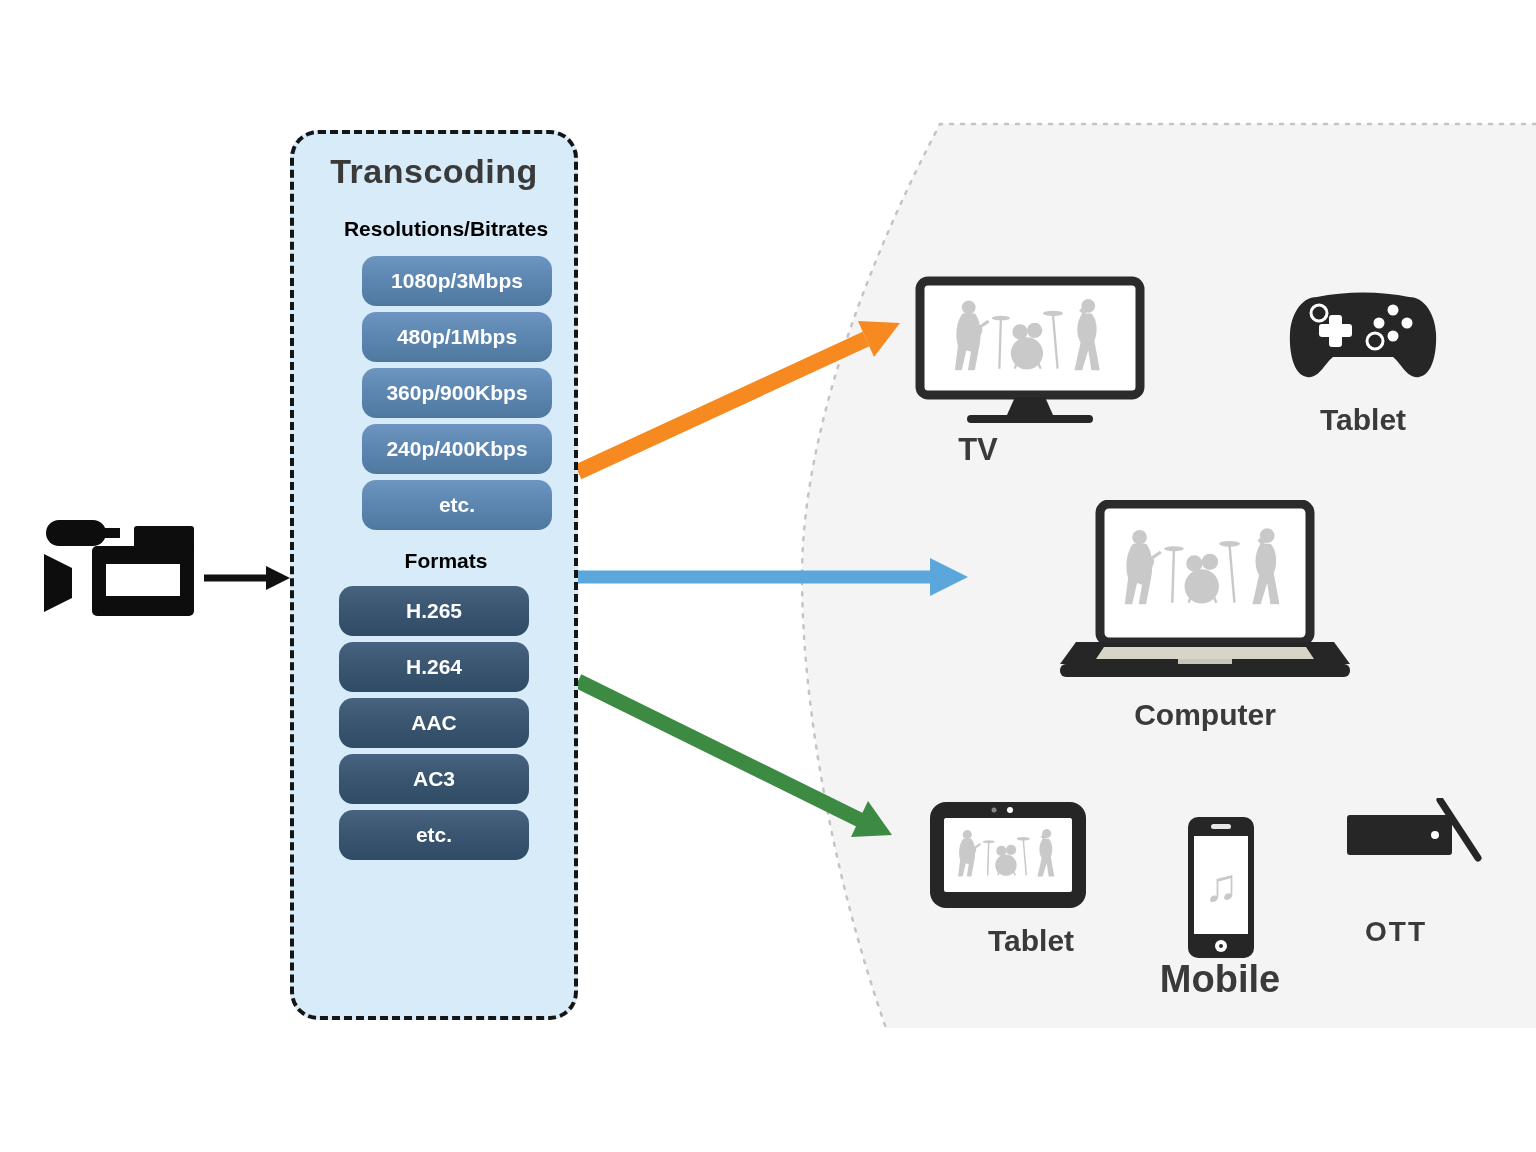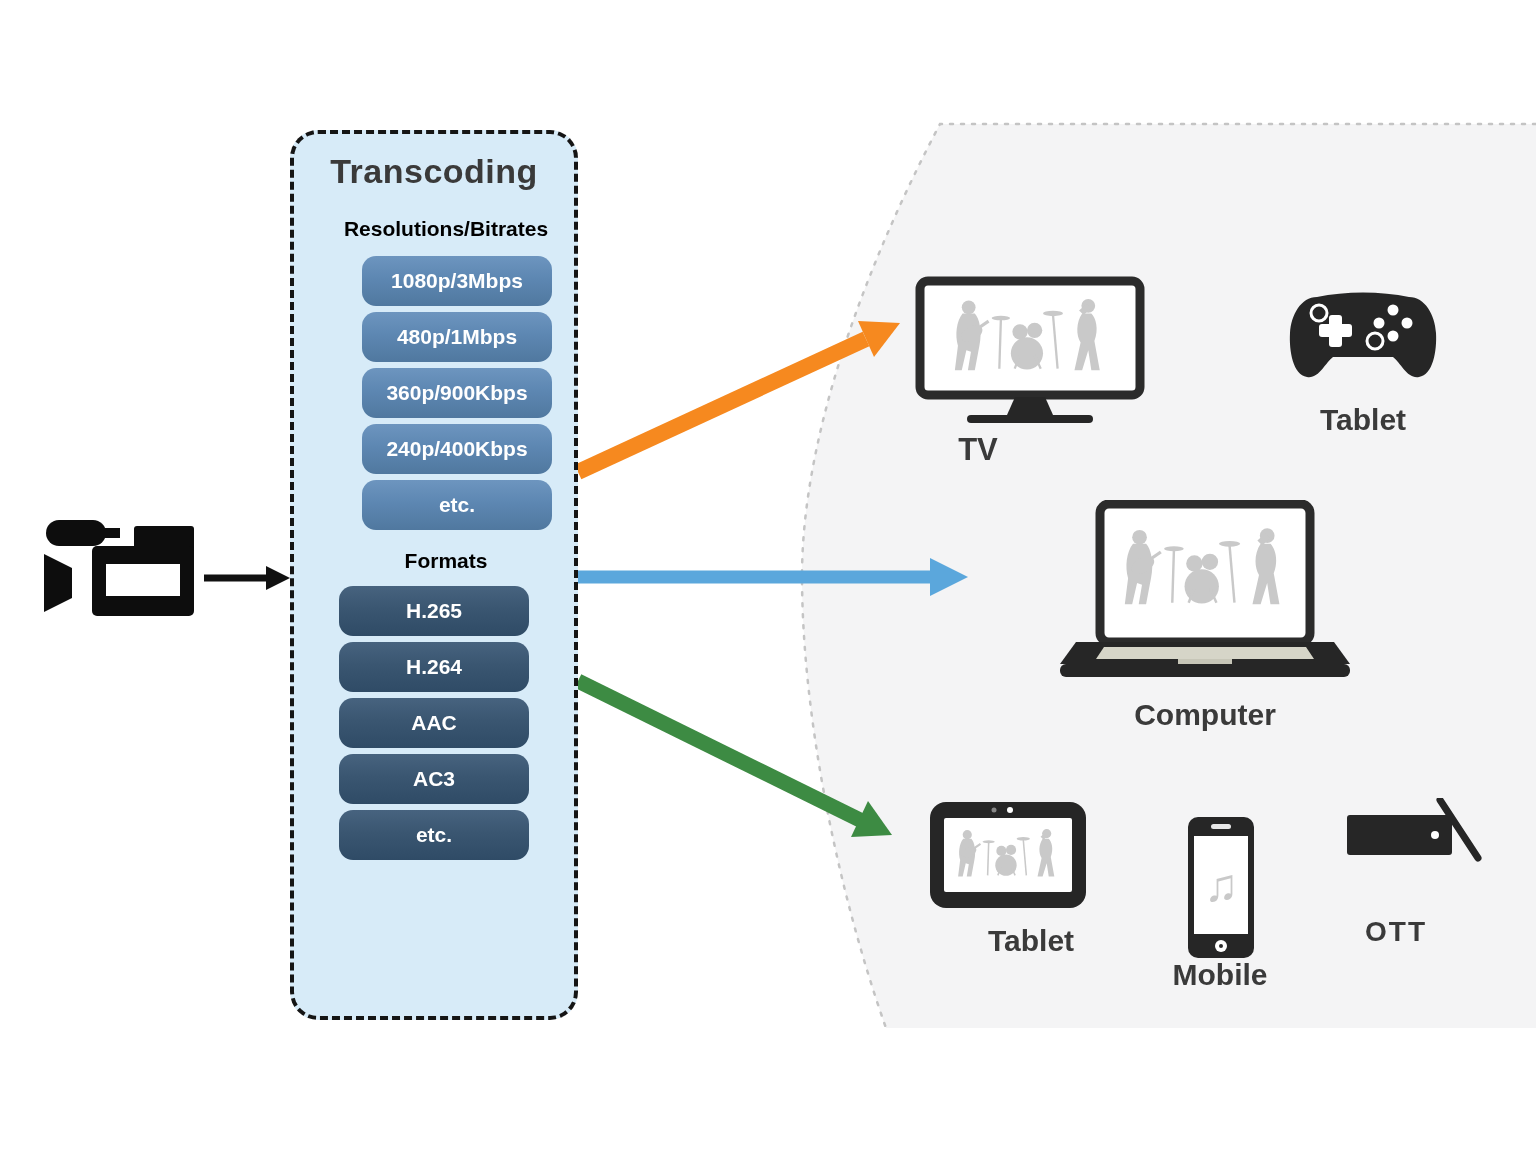--- a/index.html
+++ b/index.html
@@ -40,21 +40,21 @@
   .chip.fmt{background:linear-gradient(180deg,#47637f 0%,var(--format-button) 45%,#2f4b66 100%);}
 
   
   .dev-label{
     position:absolute;text-align:center;font-weight:bold;color:var(--label-color);
   }
   .lbl-tv{left:878px;top:432px;width:200px;font-size:31px;}
   .lbl-gaming{left:1263px;top:403px;width:200px;font-size:30px;}
   .lbl-computer{left:1105px;top:698px;width:200px;font-size:30px;}
   .lbl-tablet{left:931px;top:924px;width:200px;font-size:30px;}
-  .lbl-mobile{left:1120px;top:958px;width:200px;font-size:30px;}
+  .lbl-mobile{left:1120px;top:958px;width:200px;font-size:38px;}
   .lbl-ott{left:1296px;top:916px;width:200px;font-size:28px;letter-spacing:2px;}
 
   .dev-icon{position:absolute;}
   .ic-camera{left:40px;top:518px;width:160px;height:105px;}
   .ic-tv{left:915px;top:276px;width:230px;height:150px;}
   .ic-gaming{left:1283px;top:283px;width:160px;height:110px;}
   .ic-computer{left:1060px;top:500px;width:290px;height:185px;}
   .ic-tablet{left:928px;top:800px;width:160px;height:110px;}
   .ic-mobile{left:1186px;top:815px;width:70px;height:145px;}
   .ic-ott{left:1342px;top:798px;width:150px;height:90px;}

